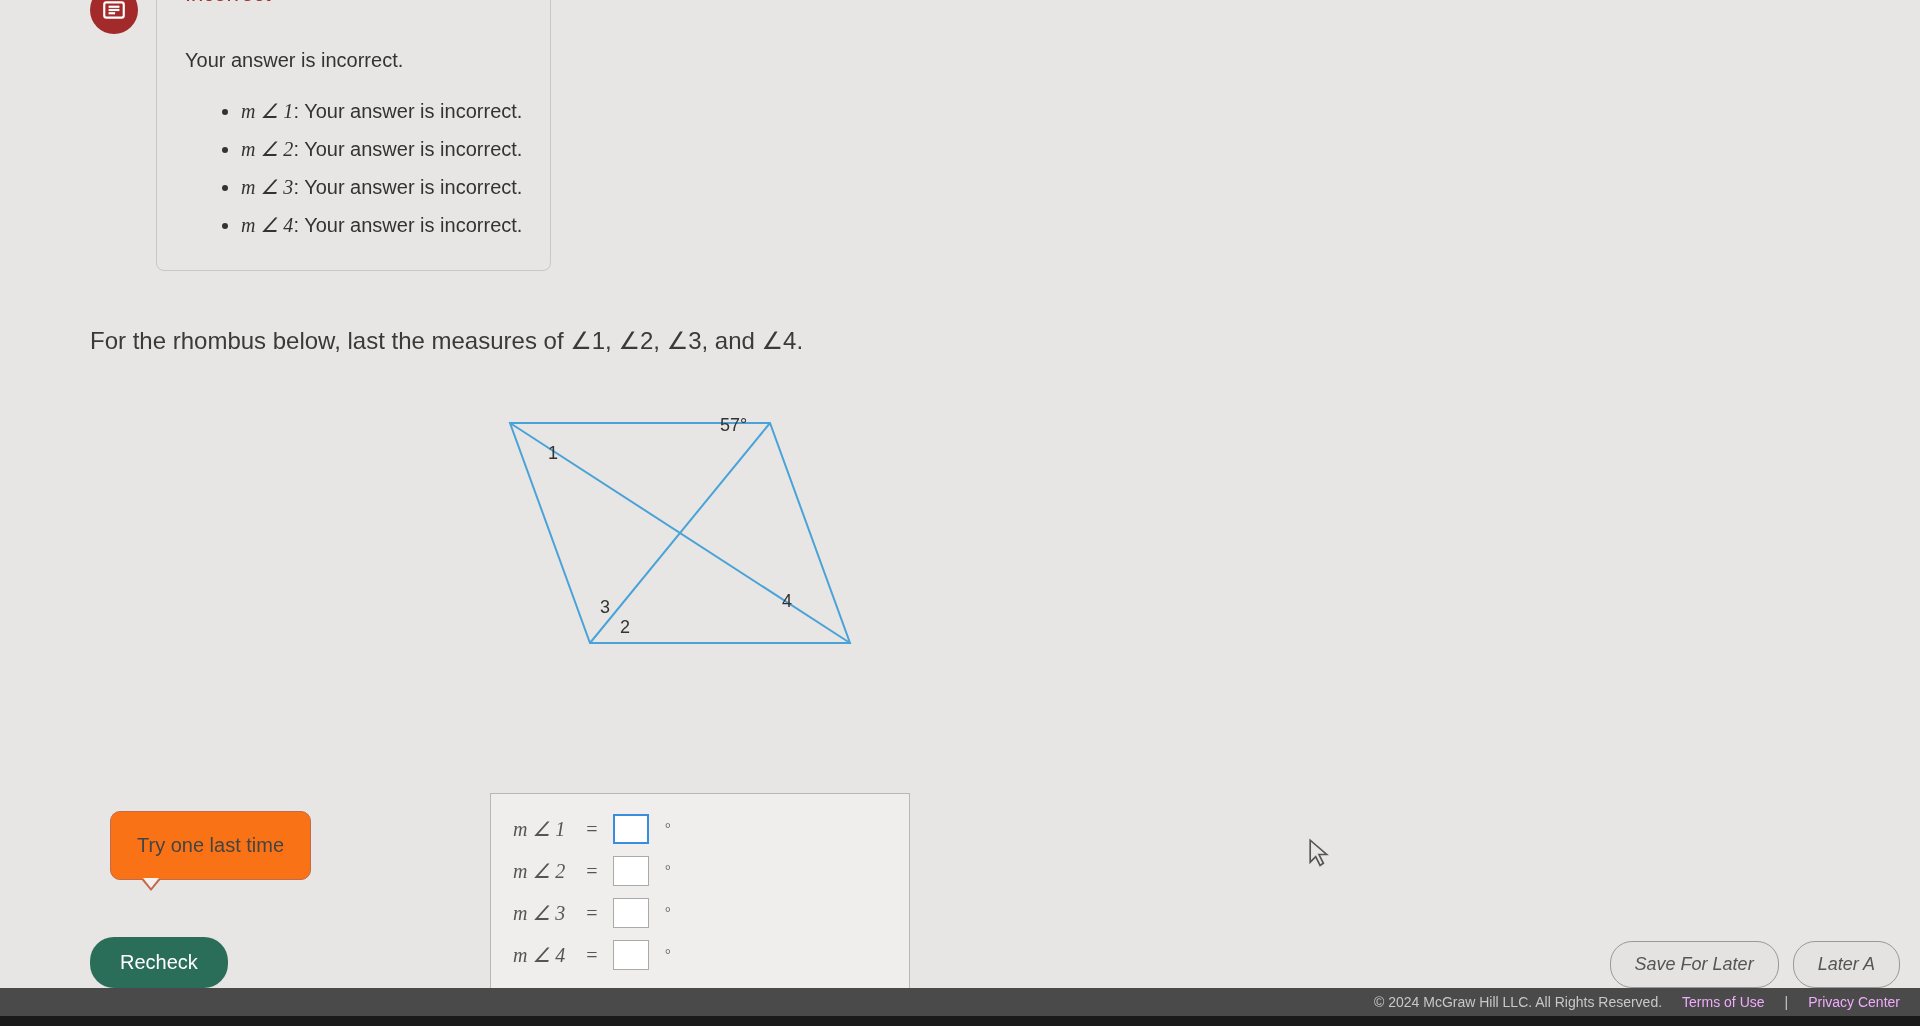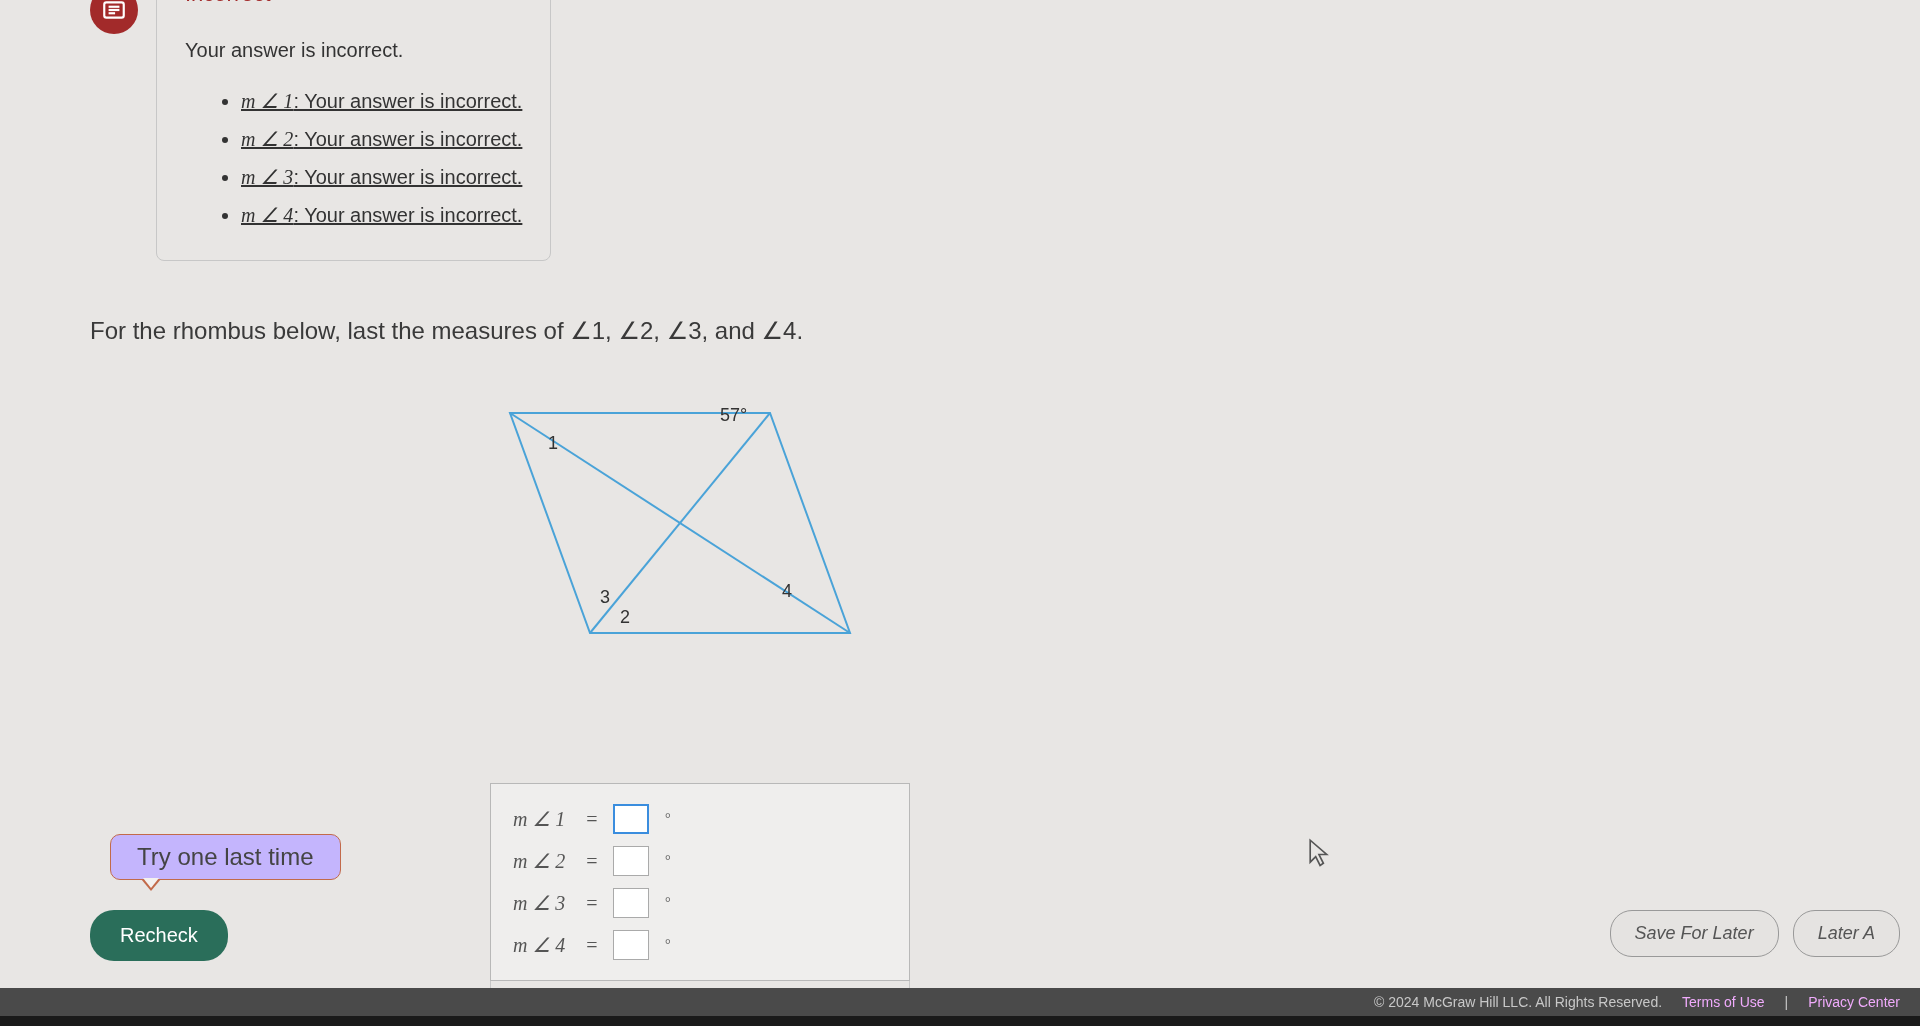--- a/index.html
+++ b/index.html
@@ -41,32 +41,31 @@
 }
 .feedback-title {
   color: #a22a2a;
   font-size: 22px;
   font-weight: 500;
   padding-top: 4px;
 }
 .feedback-subtitle {
   color: #333;
   font-size: 20px;
-  margin-top: 32px;
+  margin-top: 42px;
 }
 .feedback-list {
   list-style: disc;
   padding-left: 56px;
   margin-top: 20px;
 }
 .feedback-list li {
   color: #333;
   font-size: 20px;
   line-height: 1.9;
-  text-decoration: underline;
 }
 .math-i { font-style: italic; font-family: 'Times New Roman', serif; }
 .angle { font-family: Liberation Sans, sans-serif; }
 .problem-statement {
   margin-top: 56px;
   font-size: 24px;
   color: #3a3a3a;
 }
 .work-row {
   display: flex;
@@ -135,23 +134,23 @@
   color: #666;
   cursor: pointer;
   font-family: Arial, sans-serif;
 }
 .try-bubble {
   position: absolute;
   left: 110px;
   bottom: 146px;
   border: 1.5px solid #c26a4a;
   border-radius: 10px;
-  background: #c4b5fd;
-  padding: 8px 26px;
-  font-size: 24px;
+  background: #f97316;
+  padding: 22px 26px;
+  font-size: 20px;
   color: #444;
 }
 .try-bubble::after {
   content: "";
   position: absolute;
   bottom: -12px;
   left: 30px;
   width: 0; height: 0;
   border-left: 10px solid transparent;
   border-right: 10px solid transparent;
@@ -166,21 +165,21 @@
   border-left: 8px solid transparent;
   border-right: 8px solid transparent;
   border-top: 10px solid #f3f1ef;
   z-index: 1;
 }
 .bottom-bar {
   position: absolute;
   left: 0; right: 0; bottom: 38px;
   height: 78px;
   display: flex;
-  align-items: flex-start;
+  align-items: flex-end;
   justify-content: space-between;
   padding: 0 20px 0 90px;
 }
 .recheck-btn {
   background: #2a6e5a;
   color: #fff;
   border: none;
   border-radius: 24px;
   padding: 14px 30px;
   font-size: 20px;

